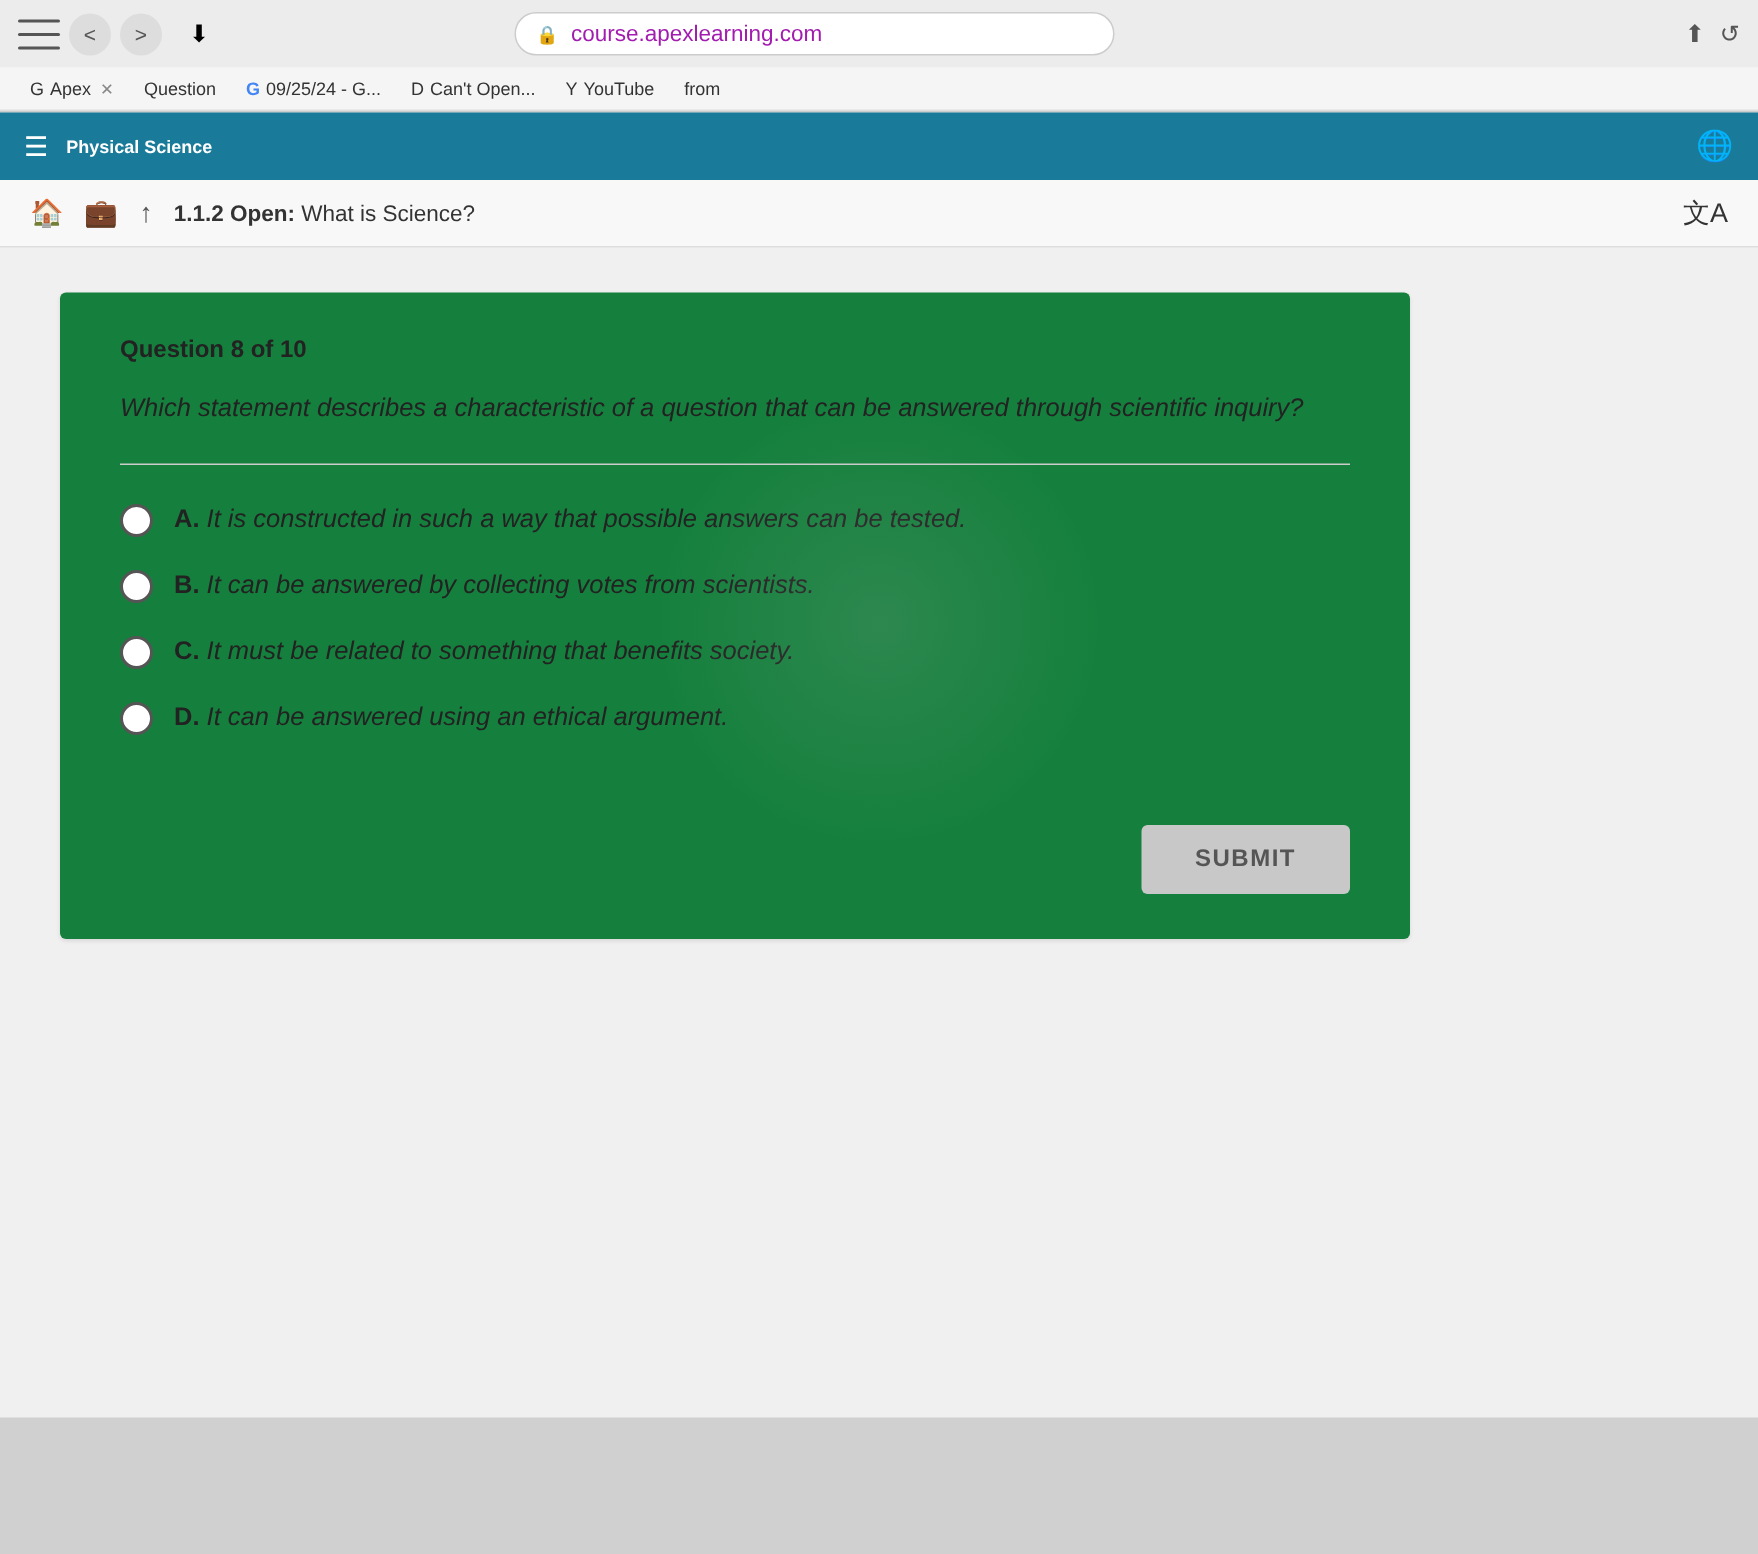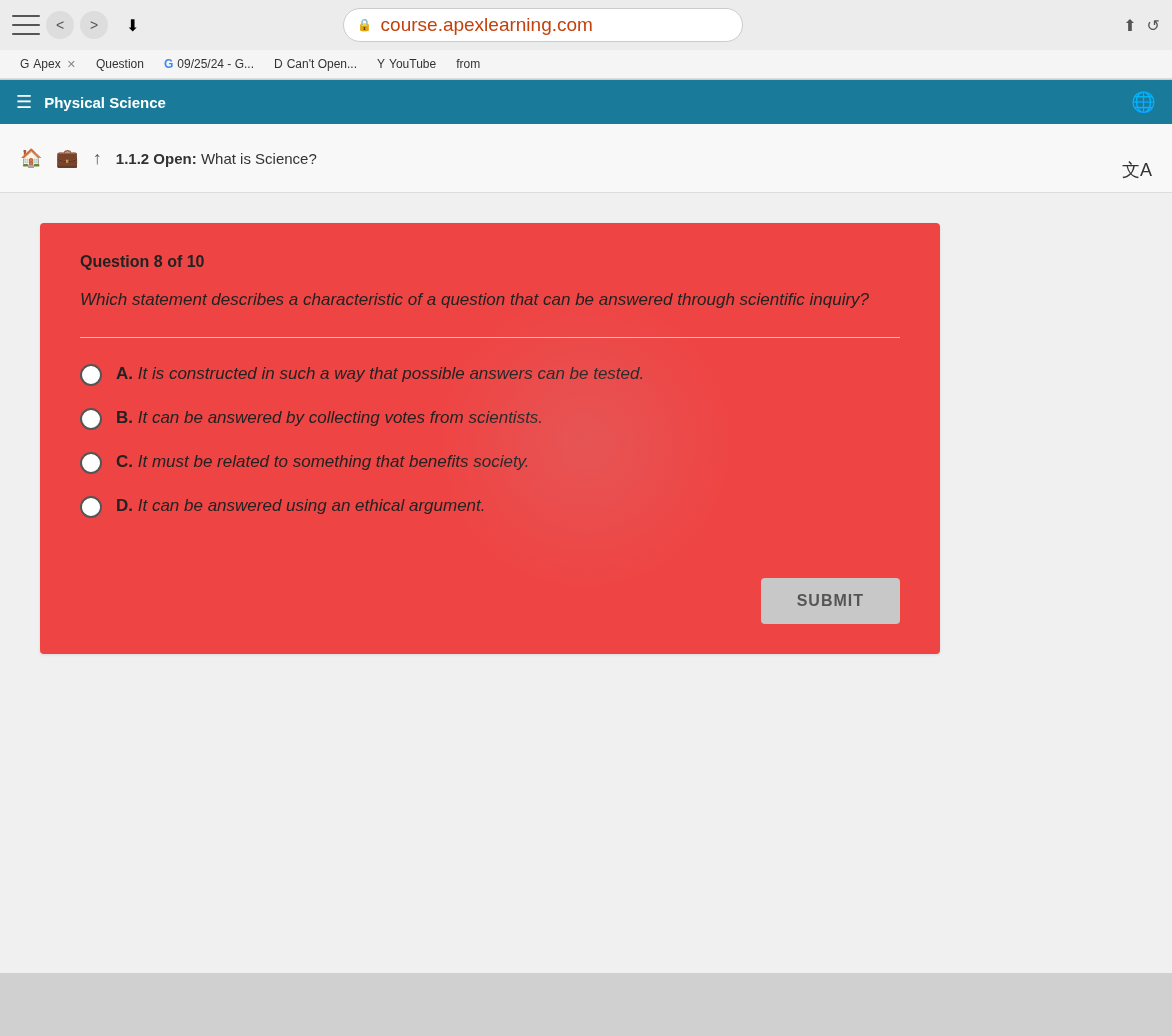--- a/index.html
+++ b/index.html
@@ -73,22 +73,22 @@
       max-width: 400px;
       margin: 0 auto;
     }
 
     .lock-icon {
       font-size: 12px;
       color: #555;
     }
 
     .address-text {
-      font-size: 19px;
-      color: #c2410c;
+      font-size: 15px;
+      color: #a21caf;
     }
 
     .browser-actions {
       display: flex;
       gap: 10px;
       align-items: center;
       margin-left: auto;
     }
 
     .browser-action-btn {
@@ -135,21 +135,21 @@
       align-items: center;
       gap: 12px;
     }
 
     .menu-icon {
       font-size: 18px;
       cursor: pointer;
     }
 
     .app-title {
-      font-size: 15px;
+      font-size: 12px;
       font-weight: bold;
       color: white;
       flex: 1;
     }
 
     .app-header-right {
       font-size: 20px;
       cursor: pointer;
     }
 
@@ -171,33 +171,32 @@
 
     .course-nav-path {
       font-size: 15px;
       color: #333;
     }
 
     .course-nav-translate {
       margin-left: auto;
       font-size: 18px;
       color: #333;
-      margin-top: 24px;
     }
 
     
     .main-content {
       background: #f0f0f0;
       min-height: 780px;
       padding: 30px 40px 40px;
       position: relative;
     }
 
     .quiz-card {
-      background: #ef4444;
+      background: #15803d;
       border-radius: 4px;
       padding: 30px 40px;
       max-width: 900px;
       box-shadow: 0 1px 3px rgba(0,0,0,0.1);
     }
 
     .question-counter {
       font-size: 16px;
       font-weight: bold;
       color: #222;

